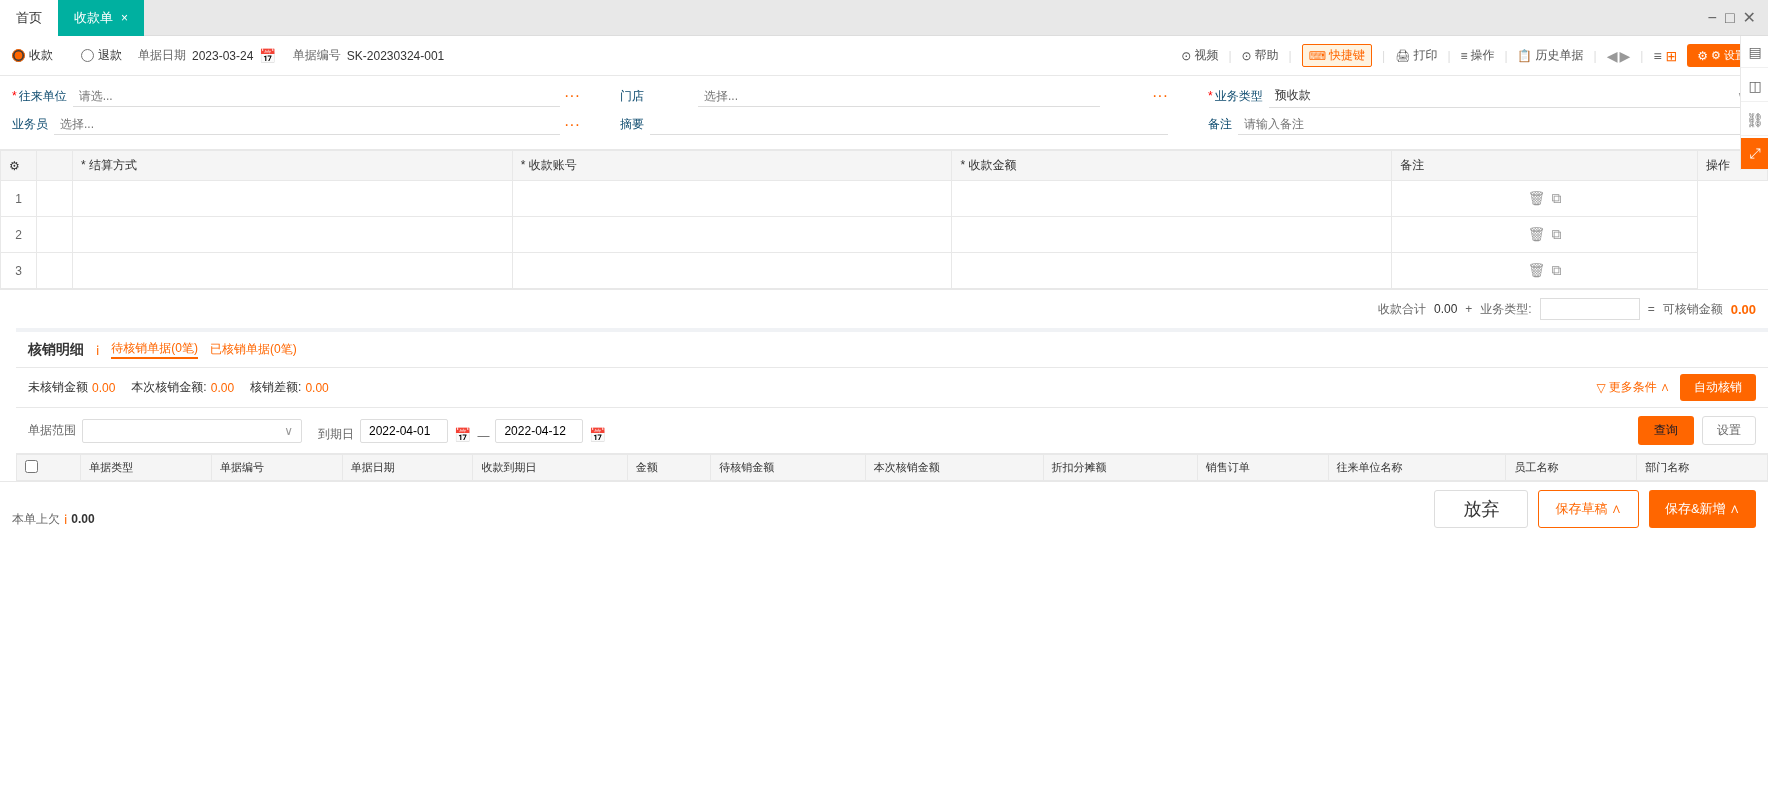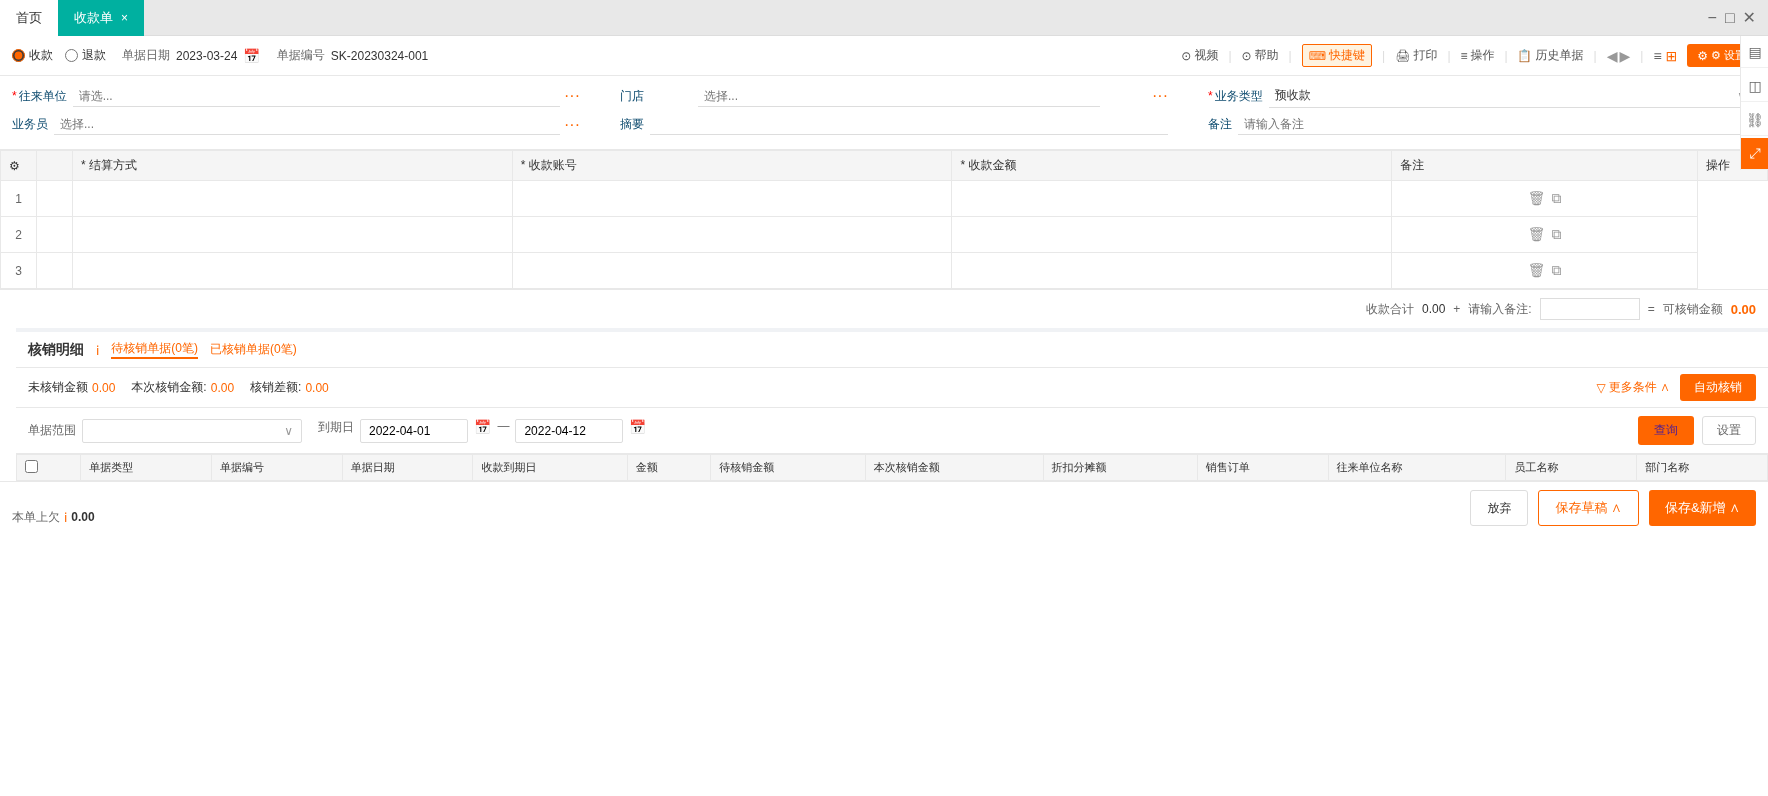--- a/index.html
+++ b/index.html
@@ -12,21 +12,21 @@
     .tab-item .tab-close { margin-left: 8px; font-size: 12px; cursor: pointer; }
     .tab-home { background: #fff; color: #333; }
     .window-controls { margin-left: auto; display: flex; align-items: center; gap: 8px; padding-right: 12px; }
     .win-btn { cursor: pointer; font-size: 16px; color: #666; }
 
     
     .main-content { background: #fff; height: calc(796px - 36px); display: flex; flex-direction: column; overflow: hidden; }
 
     
     .toolbar { display: flex; align-items: center; padding: 8px 12px; border-bottom: 1px solid #e8e8e8; background: #fff; gap: 16px; flex-shrink: 0; }
-    .radio-group { display: flex; align-items: center; gap: 12px; }
+    .radio-group { display: flex; align-items: center; gap: 28px; }
     .radio-label { display: flex; align-items: center; gap: 4px; cursor: pointer; }
     .radio-label input { accent-color: #f60; }
     .doc-info { display: flex; align-items: center; gap: 6px; font-size: 12px; color: #333; }
     .doc-label { color: #666; }
     .doc-value { font-weight: 500; }
     .calendar-icon { color: #f60; cursor: pointer; font-size: 14px; }
     .toolbar-right { margin-left: auto; display: flex; align-items: center; gap: 10px; }
     .toolbar-btn { display: flex; align-items: center; gap: 3px; cursor: pointer; color: #555; font-size: 12px; }
     .btn-highlight { background: #fff3e0; border: 1px solid #f60; color: #f60; padding: 2px 6px; border-radius: 2px; }
     .nav-arrows { display: flex; gap: 2px; }
@@ -81,40 +81,40 @@
     .filter-value { color: #f60; }
     .filter-right { margin-left: auto; display: flex; gap: 10px; }
     .more-filter-btn { color: #f60; cursor: pointer; font-size: 12px; display: flex; align-items: center; gap: 3px; }
     .auto-btn { background: #f60; color: #fff; border: none; padding: 5px 14px; border-radius: 3px; cursor: pointer; font-size: 12px; }
 
     .search-row { display: flex; align-items: center; padding: 8px 12px; gap: 16px; border-bottom: 1px solid #e8e8e8; }
     .search-field { display: flex; align-items: center; gap: 6px; font-size: 12px; }
     .search-label { color: #666; white-space: nowrap; }
     .search-select { display: flex; align-items: center; border: 1px solid #ddd; padding: 4px 8px; min-width: 200px; border-radius: 2px; cursor: pointer; }
     .search-select .chevron { margin-left: auto; color: #999; }
-    .date-range { display: flex; align-items: flex-start; gap: 6px; }
-    .date-input { border: 1px solid #ddd; padding: 4px 8px; font-size: 12px; border-radius: 2px; width: 108px; }
+    .date-range { display: flex; align-items: flex-end; gap: 6px; }
+    .date-input { border: 1px solid #ddd; padding: 4px 8px; font-size: 12px; border-radius: 2px; width: 88px; }
     .cal-icon { color: #f60; cursor: pointer; font-size: 14px; }
     .date-sep { color: #666; }
     .search-right { margin-left: auto; display: flex; gap: 8px; }
-    .query-btn { background: #f60; color: #4c1d95; border: none; padding: 5px 16px; border-radius: 3px; cursor: pointer; font-size: 12px; }
+    .query-btn { background: #f60; color: #0f172a; border: none; padding: 5px 16px; border-radius: 3px; cursor: pointer; font-size: 12px; }
     .settings-btn2 { background: #fff; color: #666; border: 1px solid #ddd; padding: 5px 14px; border-radius: 3px; cursor: pointer; font-size: 12px; }
 
     
     .bottom-table-area { overflow-y: auto; max-height: 80px; }
     .bottom-table { width: 100%; border-collapse: collapse; padding-left: 8px; }
     .bottom-table th { background: #f5f5f5; border: 1px solid #e8e8e8; padding: 5px 8px; text-align: left; font-weight: 500; font-size: 11px; color: #333; white-space: nowrap; }
 
     
     .page-footer { display: flex; align-items: flex-end; padding: 8px 12px; border-top: 1px solid #e8e8e8; background: #fff; flex-shrink: 0; }
     .footer-info { display: flex; align-items: center; gap: 4px; font-size: 12px; color: #666; }
     .footer-info .info-icon { color: #f60; }
     .footer-amount { font-weight: bold; color: #333; }
     .footer-right { margin-left: auto; display: flex; gap: 10px; }
-    .discard-btn { background: #fff; color: #333; border: 1px solid #ddd; padding: 6px 16px; border-radius: 3px; cursor: pointer; font-size: 12px; }
+    .discard-btn { background: #fff; color: #333; border: 1px solid #ddd; padding: 6px 28px; border-radius: 3px; cursor: pointer; font-size: 18px; }
     .draft-btn { background: #fff; color: #f60; border: 1px solid #f60; padding: 8px 16px; border-radius: 3px; cursor: pointer; font-size: 13px; display: flex; align-items: center; gap: 4px; }
     .save-new-btn { background: #f60; color: #fff; border: none; padding: 6px 16px; border-radius: 3px; cursor: pointer; font-size: 13px; display: flex; align-items: center; gap: 4px; }
 
     
     .right-sidebar { position: absolute; right: 0; top: 36px; width: 28px; display: flex; flex-direction: column; gap: 2px; background: #fff; border-left: 1px solid #e8e8e8; }
     .sidebar-icon { width: 28px; height: 32px; display: flex; align-items: center; justify-content: center; cursor: pointer; color: #666; font-size: 14px; border-bottom: 1px solid #f0f0f0; }
     .sidebar-icon.active { background: #f60; color: #fff; }
   </style>
 </head>
 <body>
@@ -318,21 +318,21 @@
             </td>
           </tr>
         </tbody>
       </table>
     </div>
 
     <div class="summary-row">
       <span class="summary-label">收款合计</span>
       <span class="summary-value">0.00</span>
       <span class="summary-plus">+</span>
-      <span class="discount-label">请输入备注:</span>
+      <span class="discount-label">业务类型:</span>
       <input class="summary-input" type="text" style="">
       <span class="summary-equals">=</span>
       <span class="summary-label">可核销金额</span>
       <span class="summary-result">0.00</span>
     </div>
 
     <div class="bottom-section">
       <div class="section-header">
         <span class="section-title">核销明细</span>
         <span class="info-icon">ℹ</span>

